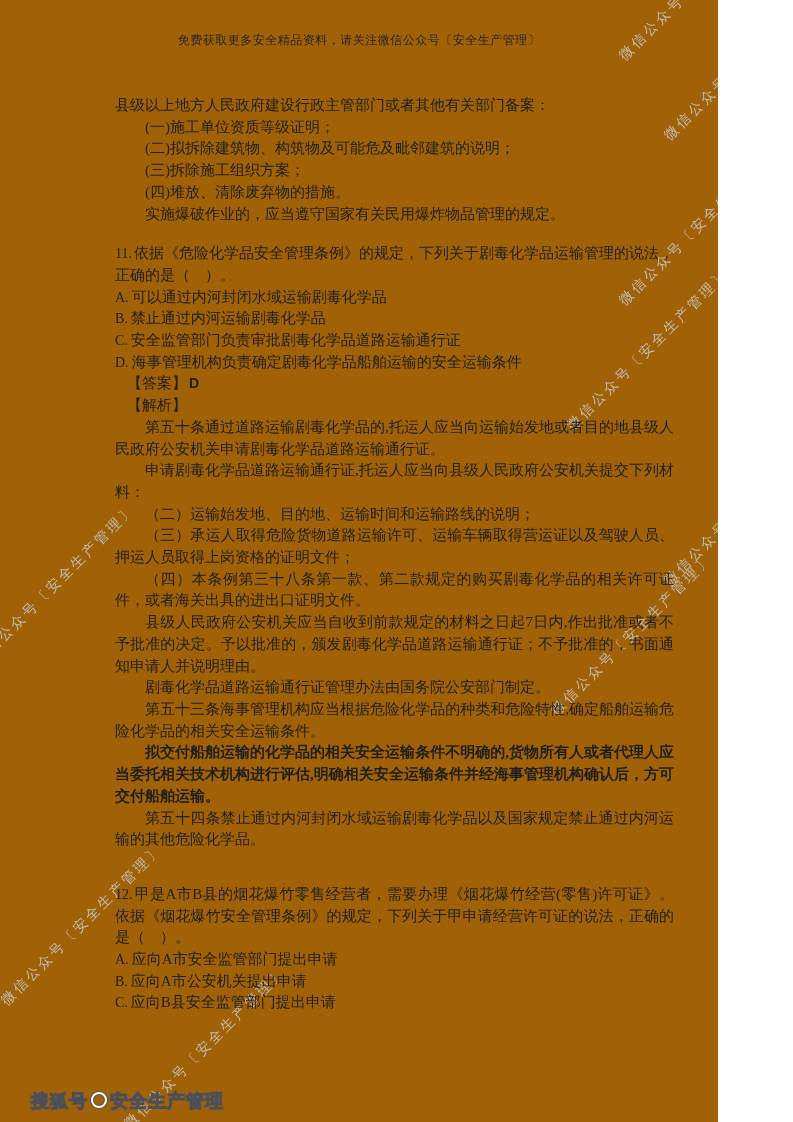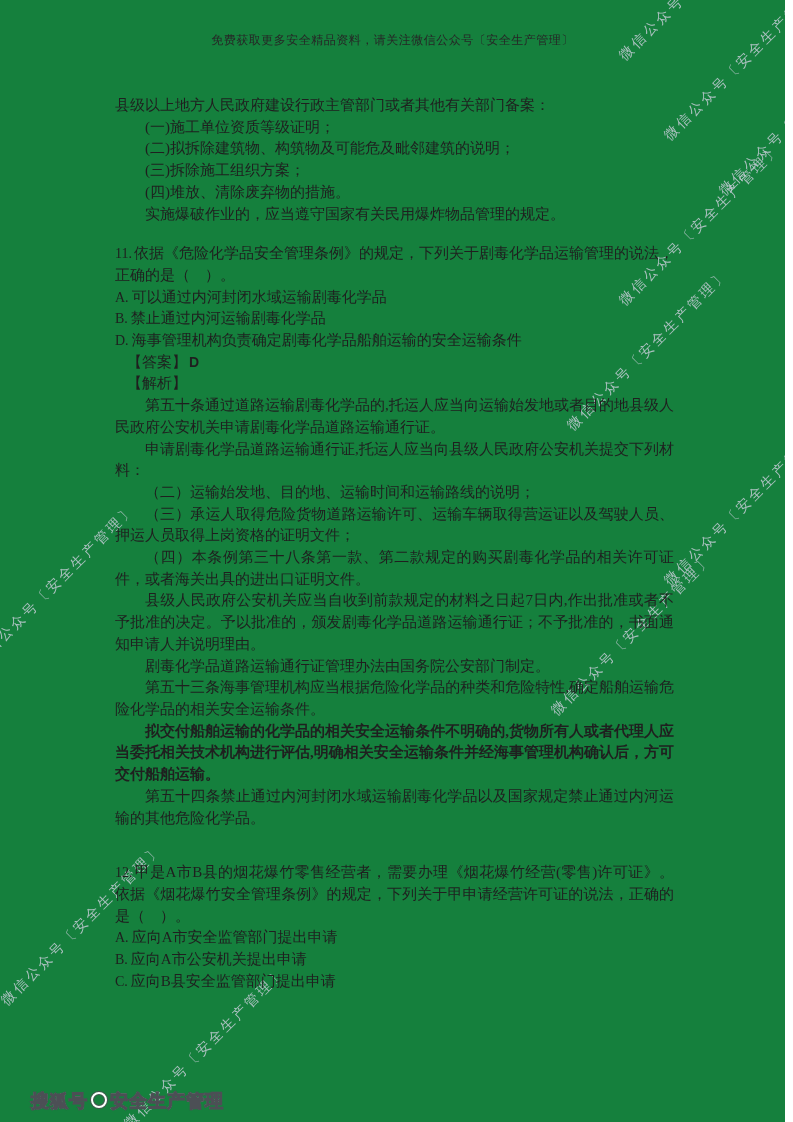--- a/index.html
+++ b/index.html
@@ -1,19 +1,19 @@
 <!DOCTYPE html>
 <html><head>
 <meta charset="utf-8">
 <style>
   html,body{margin:0;padding:0;background:#ffffff;}
   .page{
     position:relative;
-    width:785px;height:1122px;
-    background:#15803d;
+    width:718px;height:1122px;
+    background:#a16207;
     overflow:hidden;
     font-family:"Liberation Serif","DejaVu Serif",serif;
     color:#1f1f1f;
   }
   .header-notice{
     position:absolute;top:32px;left:0;width:100%;
     text-align:center;
     font-size:12px;
     color:#262626;
     letter-spacing:.5px;
@@ -135,20 +135,23 @@
       <div>
 
           <p>
             <span class="opt-label">A.</span><span>可以通过内河封闭水域运输剧毒化学品</span>
           </p>
 
           <p>
             <span class="opt-label">B.</span><span>禁止通过内河运输剧毒化学品</span>
           </p>
 
+          <p>
+            <span class="opt-label">C.</span><span>安全监管部门负责审批剧毒化学品道路运输通行证</span>
+          </p>
 
           <p>
             <span class="opt-label">D.</span><span>海事管理机构负责确定剧毒化学品船舶运输的安全运输条件</span>
           </p>
         </div>
       <p class="answer-line">
         <span>【答案】</span><span class="answer-val">D</span>
       </p>
       <p class="analysis-label-line">
         <span>【解析】</span>

